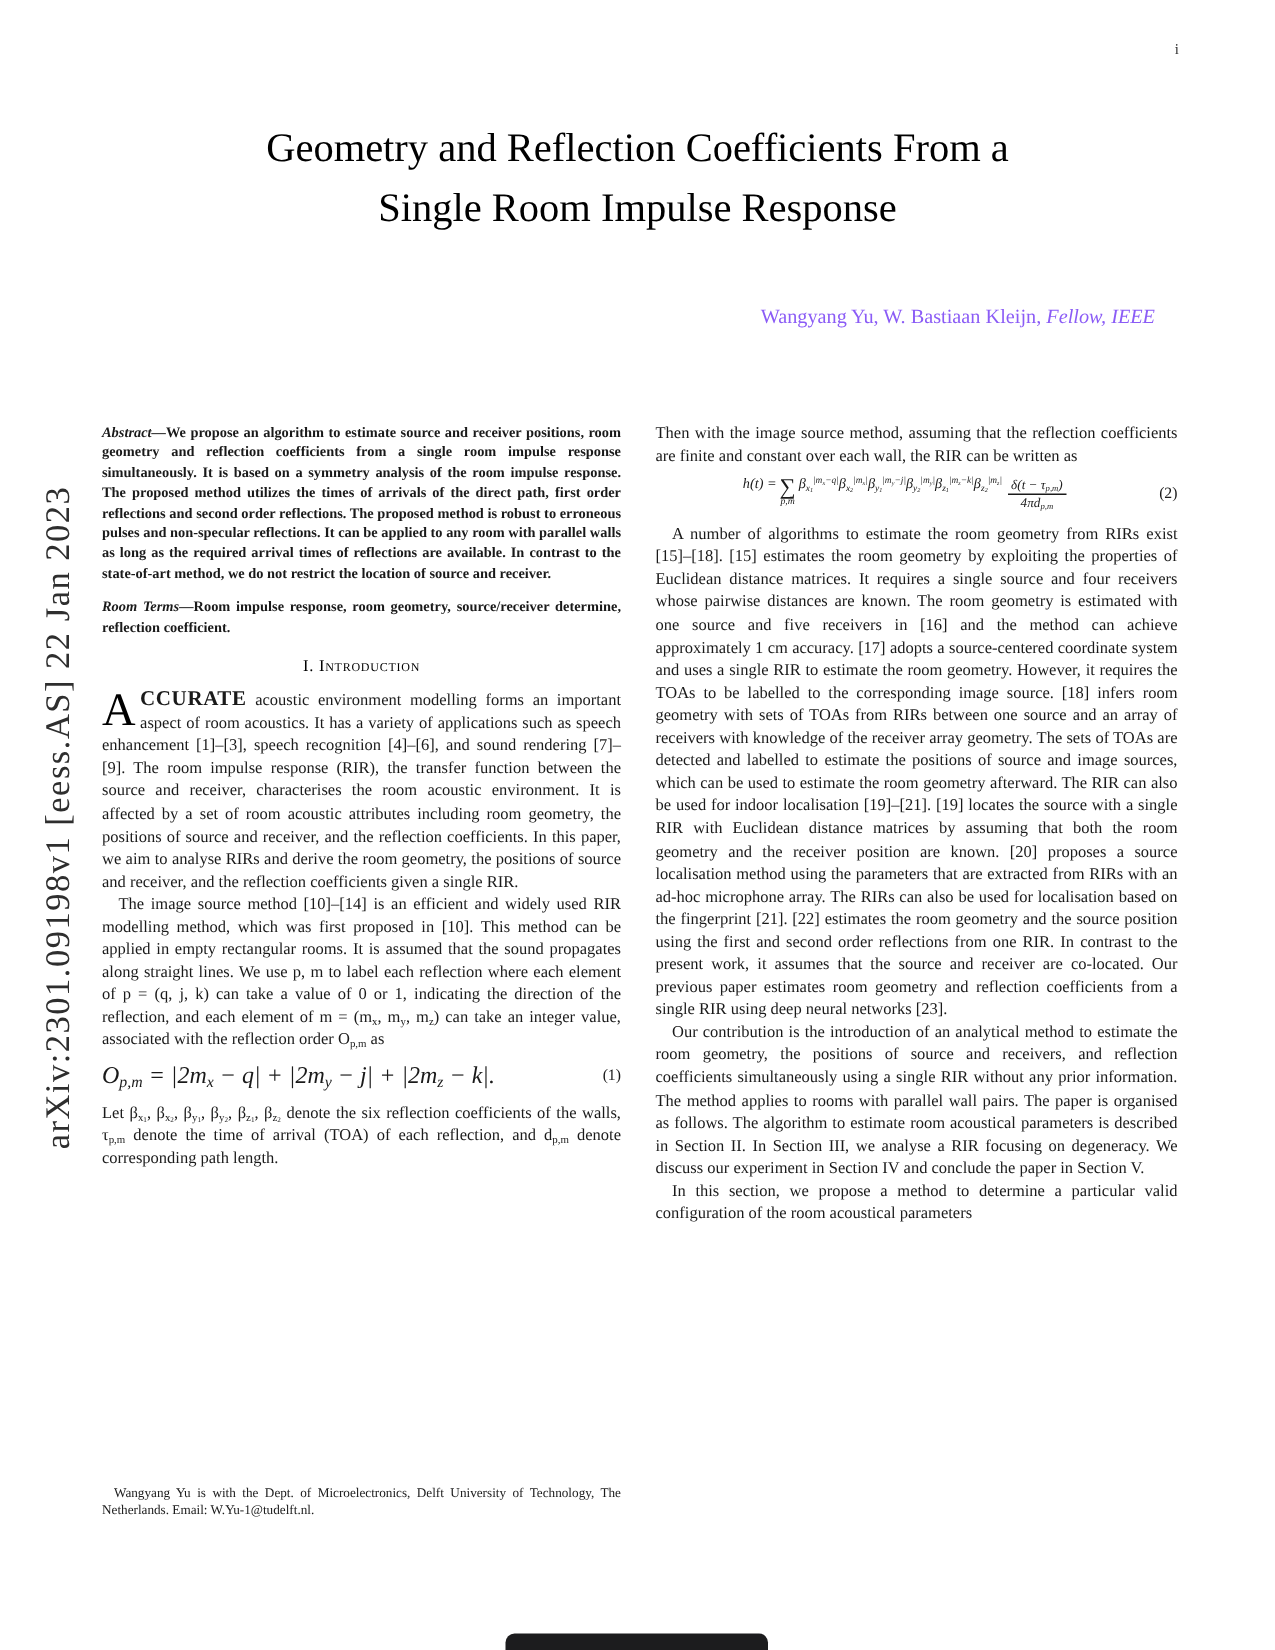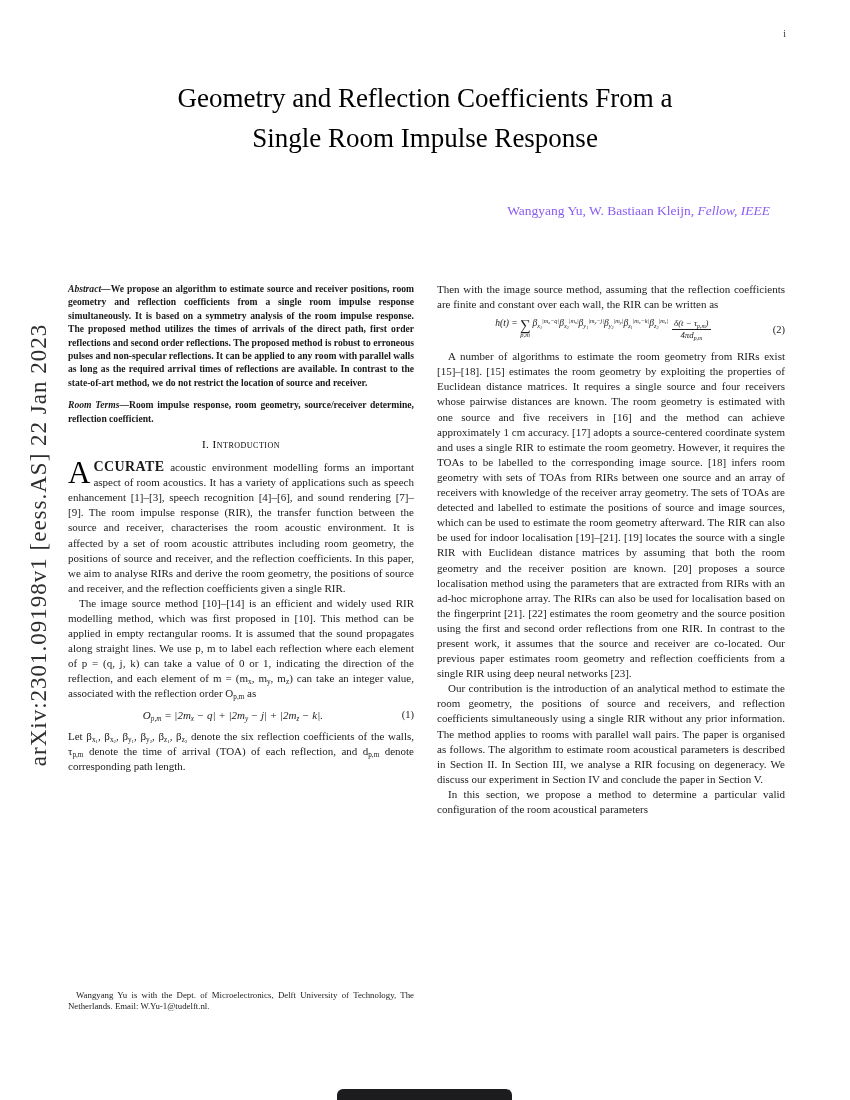--- a/index.html
+++ b/index.html
@@ -36,21 +36,21 @@
   .no-indent{text-indent:0;}
 
   .dropcap{float:left;font-size:31px;line-height:26px;padding:1px 3px 0 0;color:#000;}
   .lead-word{font-size:14px;letter-spacing:0.4px;font-weight:bold;}
 
   sub,sup{font-size:66%;line-height:0;}
   sub{vertical-align:-0.28em;}
   sup{vertical-align:0.5em;}
 
   .equation{display:flex;align-items:center;margin:7px 0 8px 0;}
-  .eq-body{flex:1;text-align:center;font-style:italic;font-size:11px;}
+  .eq-body{flex:1;text-align:left;font-style:italic;font-size:16px;}
   .eq-num{font-style:normal;font-size:10.5px;margin-left:4px;}
 
   .eq2-row{display:flex;align-items:center;margin:6px 0 9px 0;}
   .eq2-body{flex:1;display:inline-flex;justify-content:center;
         font-style:italic;font-size:9.5px;gap:2px;}
   .sum{display:inline-flex;flex-direction:column;align-items:center;font-style:normal;}
   .sigma{font-size:15px;line-height:14px;}
   .limits{font-size:6.5px;font-style:italic;line-height:6px;}
   .frac{display:inline-flex;flex-direction:column;align-items:center;vertical-align:middle;
         font-size:8.8px;margin-left:2px;}

